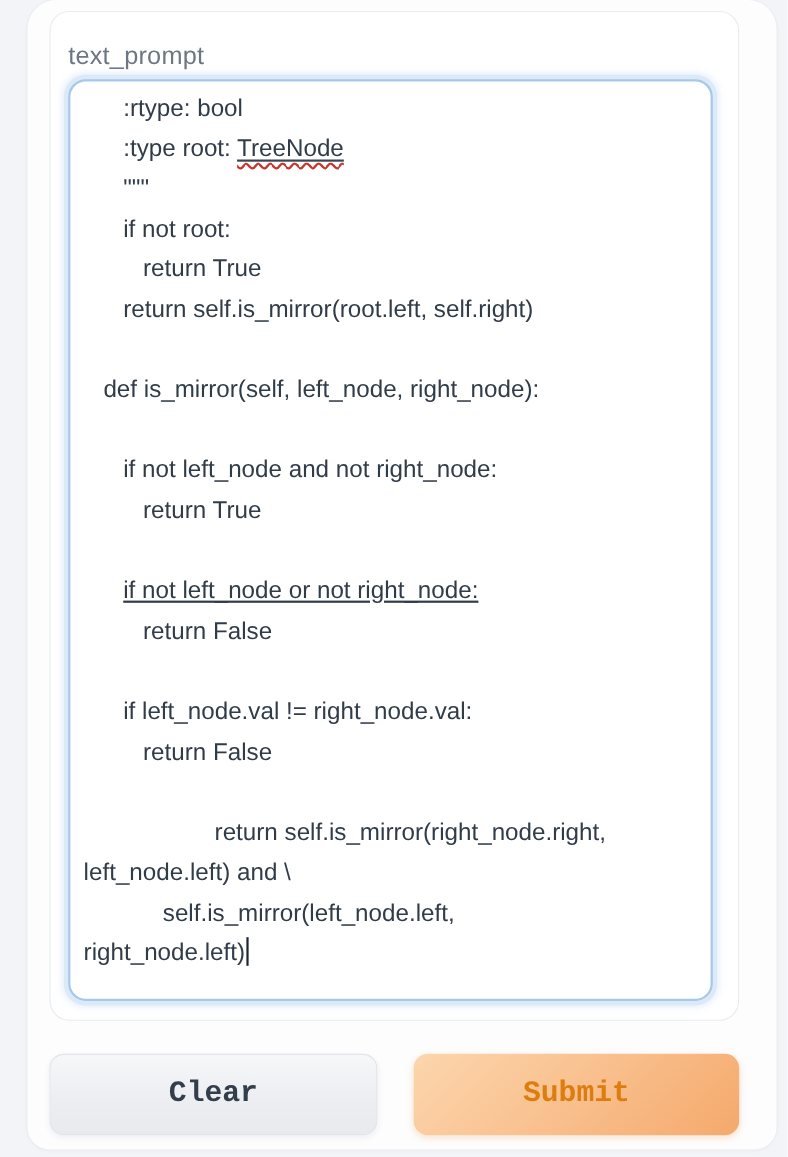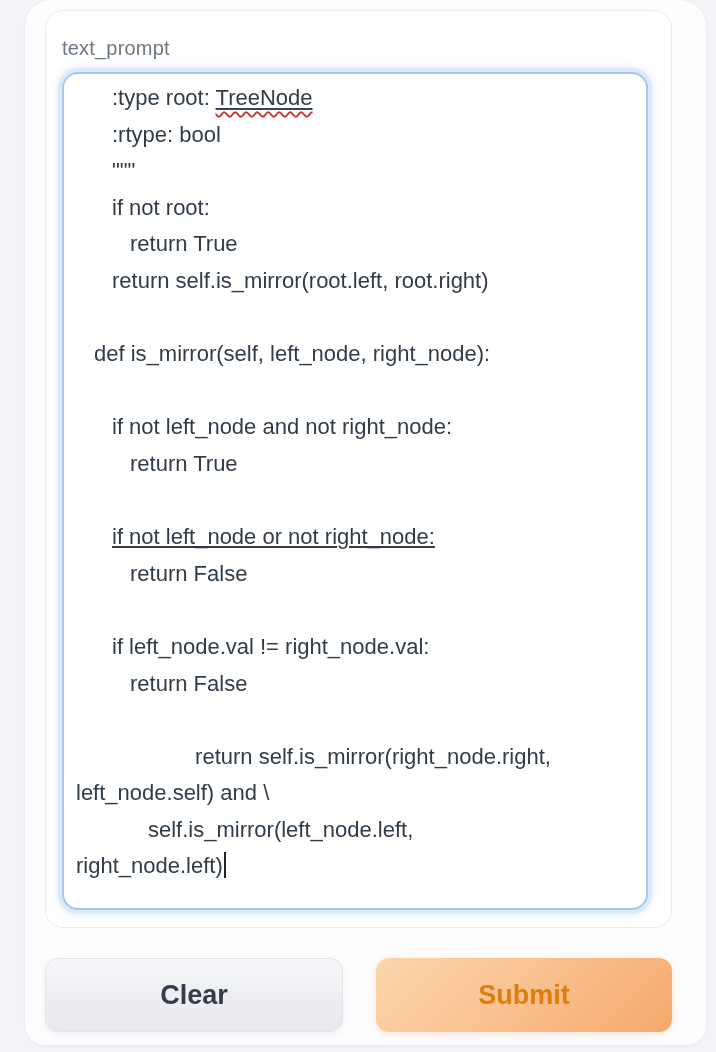--- a/index.html
+++ b/index.html
@@ -13,21 +13,21 @@
     background:#fdfdfe;border-radius:26px 26px 20px 20px;
     box-shadow:0 0 0 1px rgba(20,30,50,0.02), 0 1px 4px rgba(20,30,50,0.03);
   }
   .card{
     position:absolute;left:20px;top:10px;width:627px;height:918px;
     background:#ffffff;border:1px solid #e9ebef;border-radius:18px;
     box-sizing:border-box;
   }
   .field-label{
     position:absolute;left:16px;top:26px;
-    font-size:20px;color:#6d7683;letter-spacing:0.2px;
+    font-size:23px;color:#6d7683;letter-spacing:0.2px;
   }
   .textarea{
     position:absolute;left:16px;top:61px;width:586px;height:838px;
     box-sizing:border-box;background:#ffffff;
     border:2px solid #a6c8e9;border-radius:16px;
     box-shadow:0 0 0 4px #dbe9f8, 0 0 7px 5px rgba(170,200,235,0.30);
     padding:6px 12px;overflow:hidden;cursor:text;
   }
   .code-line{
     min-height:36.6px;line-height:36.6px;
@@ -47,21 +47,21 @@
   .caret{
     display:inline-block;width:2px;height:26px;background:#1c2430;
     vertical-align:-5px;margin-left:1px;
   }
   .btn-row{
     position:absolute;left:20px;top:958px;width:627px;height:74px;
     display:flex;gap:33px;
   }
   .btn{
     flex:1;height:74px;border-radius:13px;
-    font-family:Liberation Sans, sans-serif;font-size:27px;font-weight:700;
+    font-family:Liberation Mono, monospace;font-size:27px;font-weight:700;
     display:flex;align-items:center;justify-content:center;
     cursor:pointer;border:none;
   }
   .btn-clear{
     background:linear-gradient(180deg,#f6f7f9 0%,#eceef1 55%,#e8eaee 100%);
     border:1px solid #e1e4e8;
     color:#333d4b;
     box-shadow:0 2px 6px rgba(30,40,60,0.06);
   }
   .btn-submit{
@@ -73,40 +73,40 @@
 </head>
 <body>
 
 <div class="panel">
 
   <div class="card">
     <div class="field-label">text_prompt</div>
 
     <div class="textarea">
       <div id="code-lines">
+          <div class="code-line" style="padding-left: 36px;">:rtype: bool</div>
           <div class="code-line" style="padding-left: 36px;">:type root: <span class="u-link"><span class="u-spell">TreeNode</span></span></div>
-          <div class="code-line" style="padding-left: 36px;">:rtype: bool</div>
           <div class="code-line" style="padding-left: 36px;">"""</div>
           <div class="code-line" style="padding-left: 36px;">if not root:</div>
           <div class="code-line" style="padding-left: 54px;">return True</div>
-          <div class="code-line" style="padding-left: 36px;">return self.is_mirror(root.left, root.right)</div>
+          <div class="code-line" style="padding-left: 36px;">return self.is_mirror(root.left, self.right)</div>
           <div class="code-line" style="padding-left: 0px;"></div>
           <div class="code-line" style="padding-left: 18px;">def is_mirror(self, left_node, right_node):</div>
           <div class="code-line" style="padding-left: 0px;"></div>
           <div class="code-line" style="padding-left: 36px;">if not left_node and not right_node:</div>
           <div class="code-line" style="padding-left: 54px;">return True</div>
           <div class="code-line" style="padding-left: 0px;"></div>
           <div class="code-line" style="padding-left: 36px; text-decoration: underline;">if not left_node or not right_node:</div>
           <div class="code-line" style="padding-left: 54px;">return False</div>
           <div class="code-line" style="padding-left: 0px;"></div>
           <div class="code-line" style="padding-left: 36px;">if left_node.val != right_node.val:</div>
           <div class="code-line" style="padding-left: 54px;">return False</div>
           <div class="code-line" style="padding-left: 0px;"></div>
           <div class="code-line" style="padding-left: 36px; text-align: center;">return self.is_mirror(right_node.right,</div>
-          <div class="code-line" style="padding-left: 0px;">left_node.self) and \</div>
+          <div class="code-line" style="padding-left: 0px;">left_node.left) and \</div>
           <div class="code-line" style="padding-left: 72px;">self.is_mirror(left_node.left,</div>
           <div class="code-line" style="padding-left: 0px;">right_node.left)<span class="caret"></span></div>
         </div>
     </div>
   </div>
 
   <div class="btn-row">
     <button class="btn btn-clear">Clear</button>
     <button class="btn btn-submit">Submit</button>
   </div>

